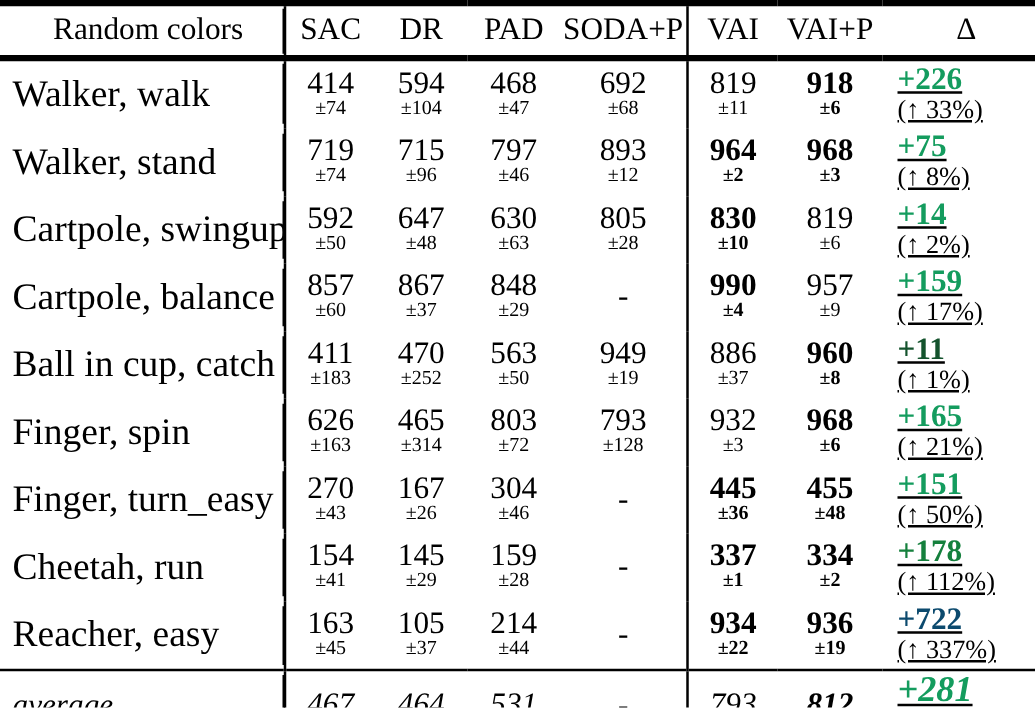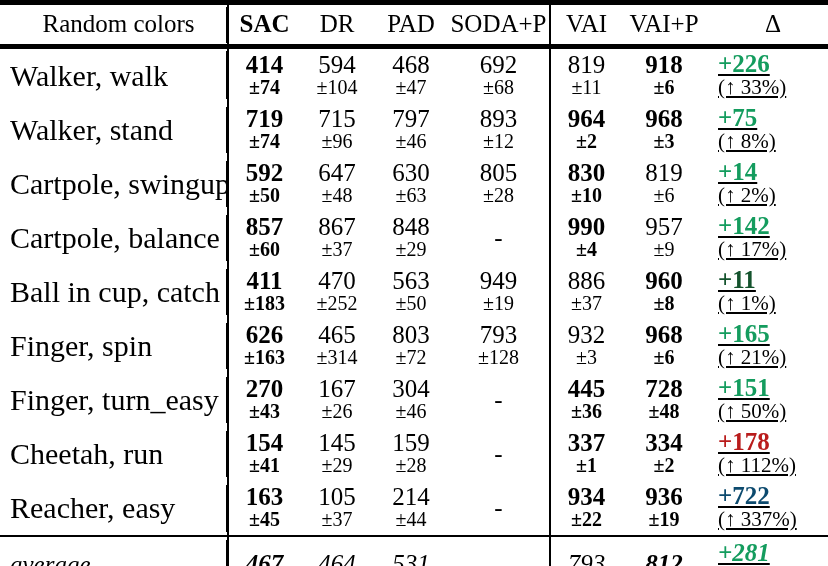--- a/index.html
+++ b/index.html
@@ -32,21 +32,20 @@
   
   .rule-top      { border-top: 5px solid #000; }
   .rule-mid      { border-bottom: 5px solid #000; }
   .rule-thin     { border-top: 2px solid #000; }
   .rule-bottom   { border-bottom: 5px solid #000; }
 
   
   .vsep-double {
     border-left: 2px solid #000;
     box-shadow: -6px 0 0 -4px #000;
-    font-weight: bold;
   }
   .vsep-single { border-left: 2px solid #000; margin-left: 40px; }
 
   td, th {
     padding: 0;
     vertical-align: middle;
     font-weight: normal;
   }
 
   
@@ -80,21 +79,21 @@
     line-height: 1.0;
     padding-bottom: 2px;
   }
   .mean {
     display: block;
     font-size: 25px;
     line-height: 1.02;
   }
   .std {
     display: block;
-    font-size: 20px;
+    font-size: 16px;
     line-height: 1.05;
     margin-top: -1px;
   }
   .bold { font-weight: bold; }
 
   td.dash-cell {
     text-align: center;
     font-size: 25px;
   }
 
@@ -121,21 +120,21 @@
   }
 
   
   tr.avg-row td {
     height: 53px;
     font-style: italic;
   }
   tr.avg-row td.task-cell { font-size: 25px; }
   tr.avg-row .mean { font-size: 25px; }
   tr.avg-row td.delta-cell { font-style: italic; }
-  tr.avg-row .delta-main { font-size: 25px; }
+  tr.avg-row .delta-main { font-size: 29px; }
   tr.avg-row .delta-pct { font-size: 21px; }
 </style>
 </head>
 <body>
 
 <div id="table-root">
   <table class="results">
     <colgroup>
       <col style="width:228px">
       <col style="width:72px">
@@ -271,21 +270,21 @@
           <td class="dash-cell"><span>-</span></td>
           <td class="vsep-single num-cell">
             <span class="mean bold">990</span>
             <span class="std bold">±4</span>
           </td>
           <td class="num-cell">
             <span class="mean">957</span>
             <span class="std">±9</span>
           </td>
           <td class="delta-cell">
-            <span class="delta-main" style="color: rgb(20, 156, 94);">+142</span>
+            <span class="delta-main" style="color: rgb(20, 156, 94);">+159</span>
             <span class="delta-pct">(↑ 17%)</span>
           </td>
         </tr>
         <tr class="data-row">
           <td class="task-cell">Ball in cup, catch</td>
           <td class="vsep-double num-cell">
             <span class="mean">411</span>
             <span class="std">±183</span>
           </td>
           <td class="num-cell">
@@ -357,21 +356,21 @@
           <td class="num-cell">
             <span class="mean">304</span>
             <span class="std">±46</span>
           </td>
           <td class="dash-cell"><span>-</span></td>
           <td class="vsep-single num-cell">
             <span class="mean bold">445</span>
             <span class="std bold">±36</span>
           </td>
           <td class="num-cell">
-            <span class="mean bold">728</span>
+            <span class="mean bold">455</span>
             <span class="std bold">±48</span>
           </td>
           <td class="delta-cell">
             <span class="delta-main" style="color: rgb(20, 156, 94);">+151</span>
             <span class="delta-pct">(↑ 50%)</span>
           </td>
         </tr>
         <tr class="data-row">
           <td class="task-cell">Cheetah, run</td>
           <td class="vsep-double num-cell">
@@ -389,21 +388,21 @@
           <td class="dash-cell"><span>-</span></td>
           <td class="vsep-single num-cell">
             <span class="mean bold">337</span>
             <span class="std bold">±1</span>
           </td>
           <td class="num-cell">
             <span class="mean bold">334</span>
             <span class="std bold">±2</span>
           </td>
           <td class="delta-cell">
-            <span class="delta-main" style="color: #b91c1c;">+178</span>
+            <span class="delta-main" style="color: #15803d;">+178</span>
             <span class="delta-pct">(↑ 112%)</span>
           </td>
         </tr>
         <tr class="data-row">
           <td class="task-cell">Reacher, easy</td>
           <td class="vsep-double num-cell">
             <span class="mean">163</span>
             <span class="std">±45</span>
           </td>
           <td class="num-cell">

